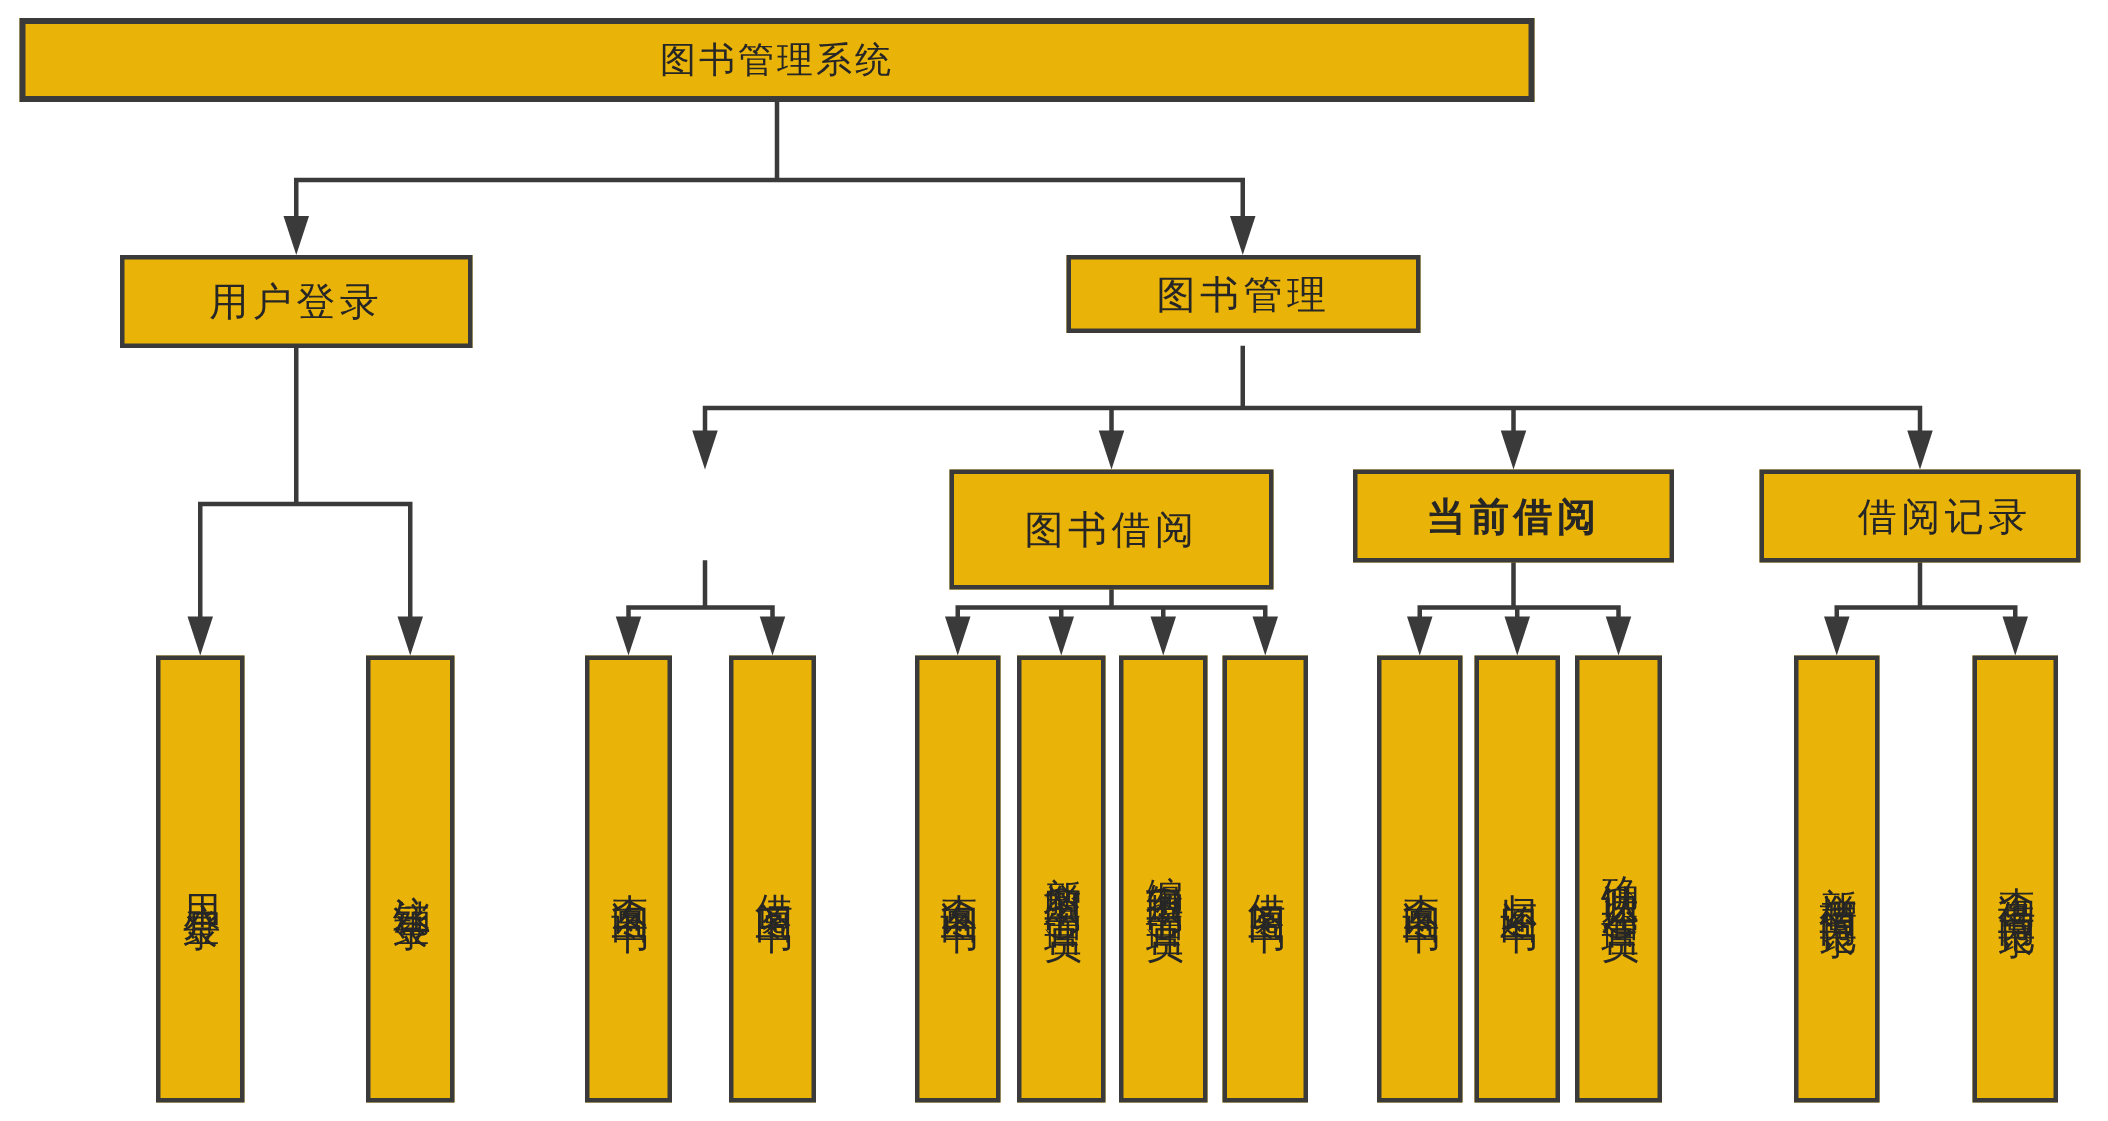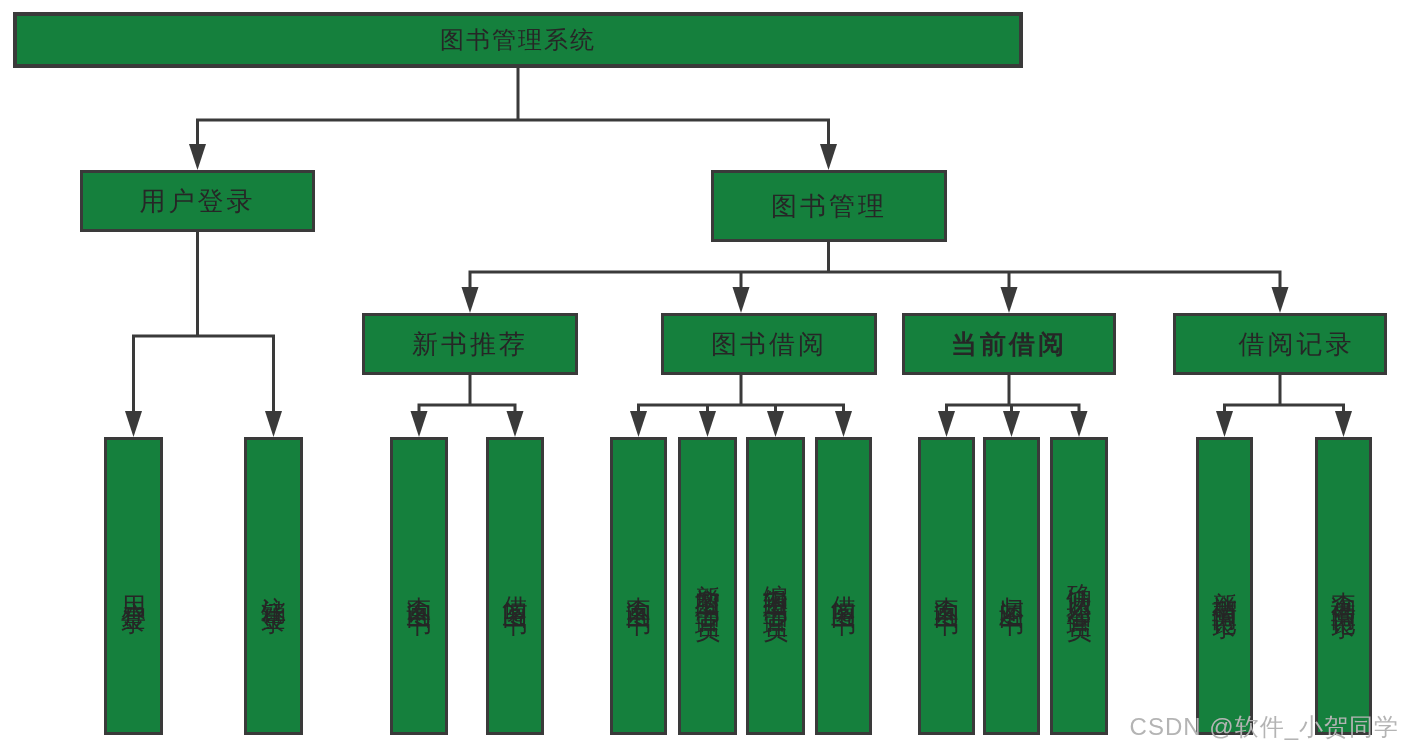--- a/index.html
+++ b/index.html
@@ -19,21 +19,21 @@
     position: absolute;
     left: 0;
     top: 0;
     width: 1405px;
     height: 747px;
     z-index: 1;
   }
   .node {
     position: absolute;
     box-sizing: border-box;
-    background: #15803d;
+    background: #eab308;
     border: 3px solid #3a3a3a;
     display: flex;
     align-items: center;
     justify-content: center;
     z-index: 2;
     color: #262626;
   }
   .node.root {
     border-width: 4px;
     font-size: 24px;
@@ -116,28 +116,25 @@
     </g>
   </svg>
 
   <div class="node root" style="left:13px; top:12px; width:1010px; height:56px;">
     <span>图书管理系统</span>
   </div>
 
   <div class="node branch" style="left:80px; top:170px; width:235px; height:62px;">
     <span>用户登录</span>
   </div>
-  <div class="node branch" style="left:711px; top:170px; width:236px; height:72px;">
+  <div class="node branch" style="left:711px; top:170px; width:236px; height:52px;">
     <span>图书管理</span>
   </div>
 
-  <div class="node branch" style="left:362px; top:313px; width:216px; height:62px;">
-    <span>新书推荐</span>
-  </div>
-  <div class="node branch" style="left:661px; top:313px; width:216px; height:62px;">
+  <div class="node branch" style="left:633px; top:313px; width:216px; height:80px;">
     <span>图书借阅</span>
   </div>
   <div class="node branch" style="left:902px; top:313px; width:214px; height:62px;font-weight:bold;">
     <span>当前借阅</span>
   </div>
   <div class="node branch" style="left:1173px; top:313px; width:214px; height:62px;padding-left:33px;">
     <span>借阅记录</span>
   </div>
 
   <div class="node leaf" style="left:104px; top:437px; width:59px; height:298px;">
@@ -177,15 +174,14 @@
     <span>确认归还（管理员）</span>
   </div>
 
   <div class="node leaf" style="left:1196px; top:437px; width:57px; height:298px;">
     <span>新增借阅记录</span>
   </div>
   <div class="node leaf" style="left:1315px; top:437px; width:57px; height:298px;">
     <span>查询借阅记录</span>
   </div>
 
-  <div class="watermark">CSDN @软件_小贺同学</div>
 
 </div>
 
 </body></html>

